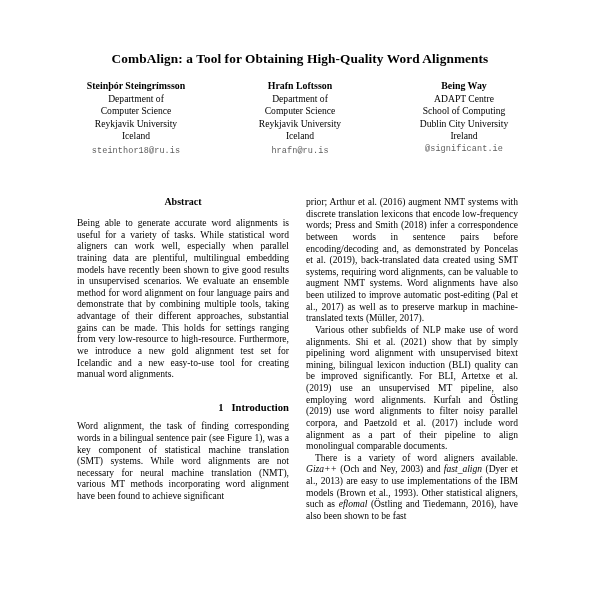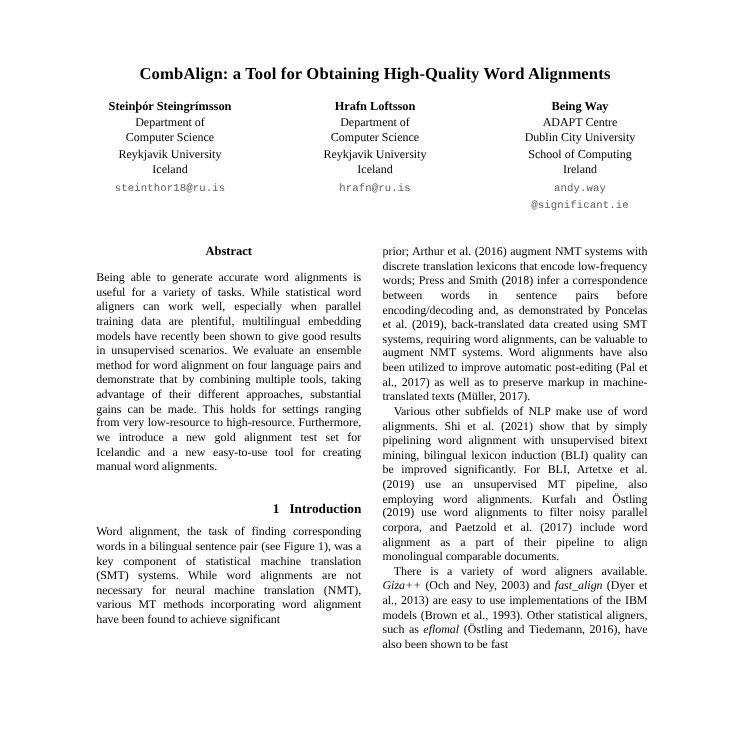--- a/index.html
+++ b/index.html
@@ -138,24 +138,23 @@
       <span class="aff-line">Department of</span>
       <span class="aff-line">Computer Science</span>
       <span class="aff-line">Reykjavik University</span>
       <span class="aff-line">Iceland</span>
       <span class="email">hrafn@ru.is</span>
     </div>
 
     <div class="author-col">
       <span class="author-name">Being Way</span>
       <span class="aff-line">ADAPT Centre</span>
+      <span class="aff-line">School of Computing</span>
       <span class="aff-line">Dublin City University</span>
-      <span class="aff-line">School of Computing</span>
       <span class="aff-line">Ireland</span>
-      <span class="email">andy.way</span>
       <span class="email second">@significant.ie</span>
     </div>
 
   </div>
 
   <div class="columns">
 
     <div class="col col-left">
       <div class="abstract-head">Abstract</div>
       <p class="body-text no-indent">Being able to generate accurate word alignments is useful for a variety of tasks. While statistical word aligners can work well, especially when parallel training data are plentiful, multilingual embedding models have recently been shown to give good results in unsupervised scenarios. We evaluate an ensemble method for word alignment on four language pairs and demonstrate that by combining multiple tools, taking advantage of their different approaches, substantial gains can be made. This holds for settings ranging from very low-resource to high-resource. Furthermore, we introduce a new gold alignment test set for Icelandic and a new easy-to-use tool for creating manual word alignments.</p>

